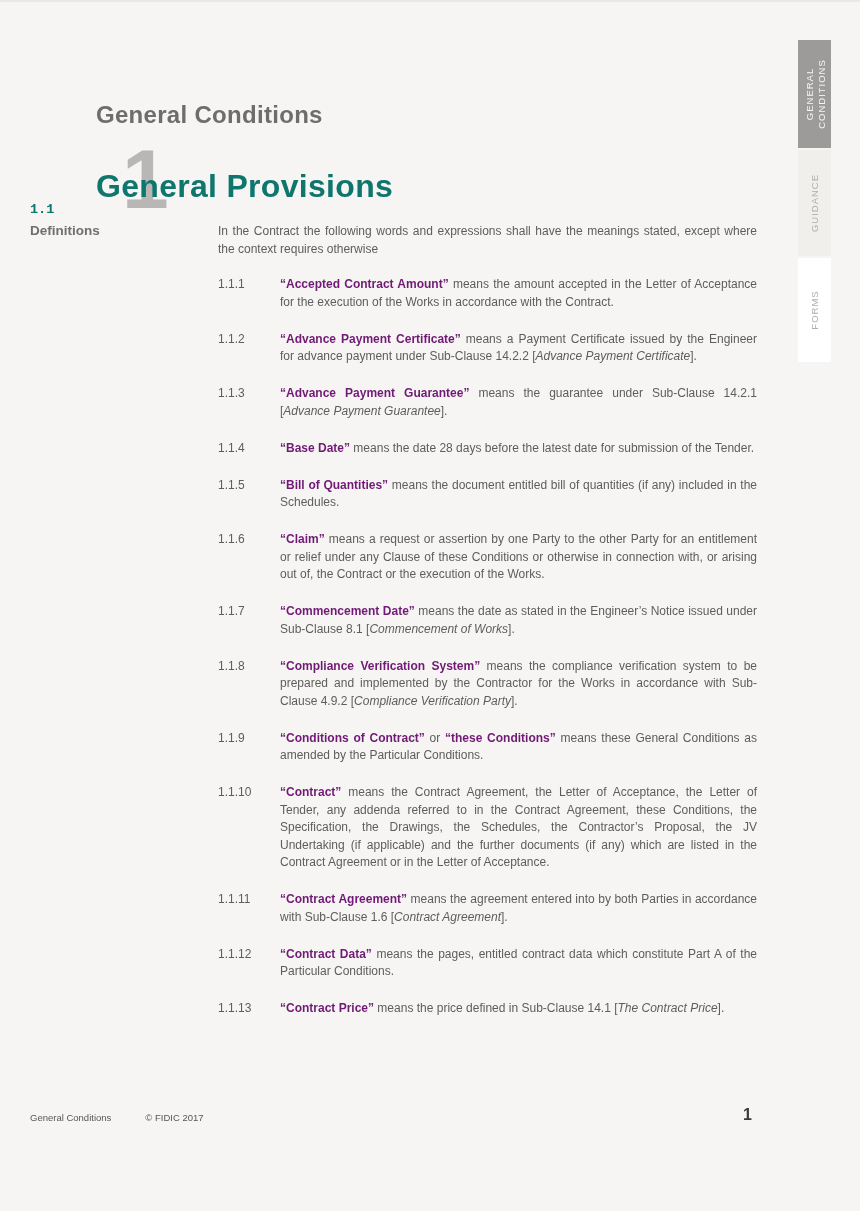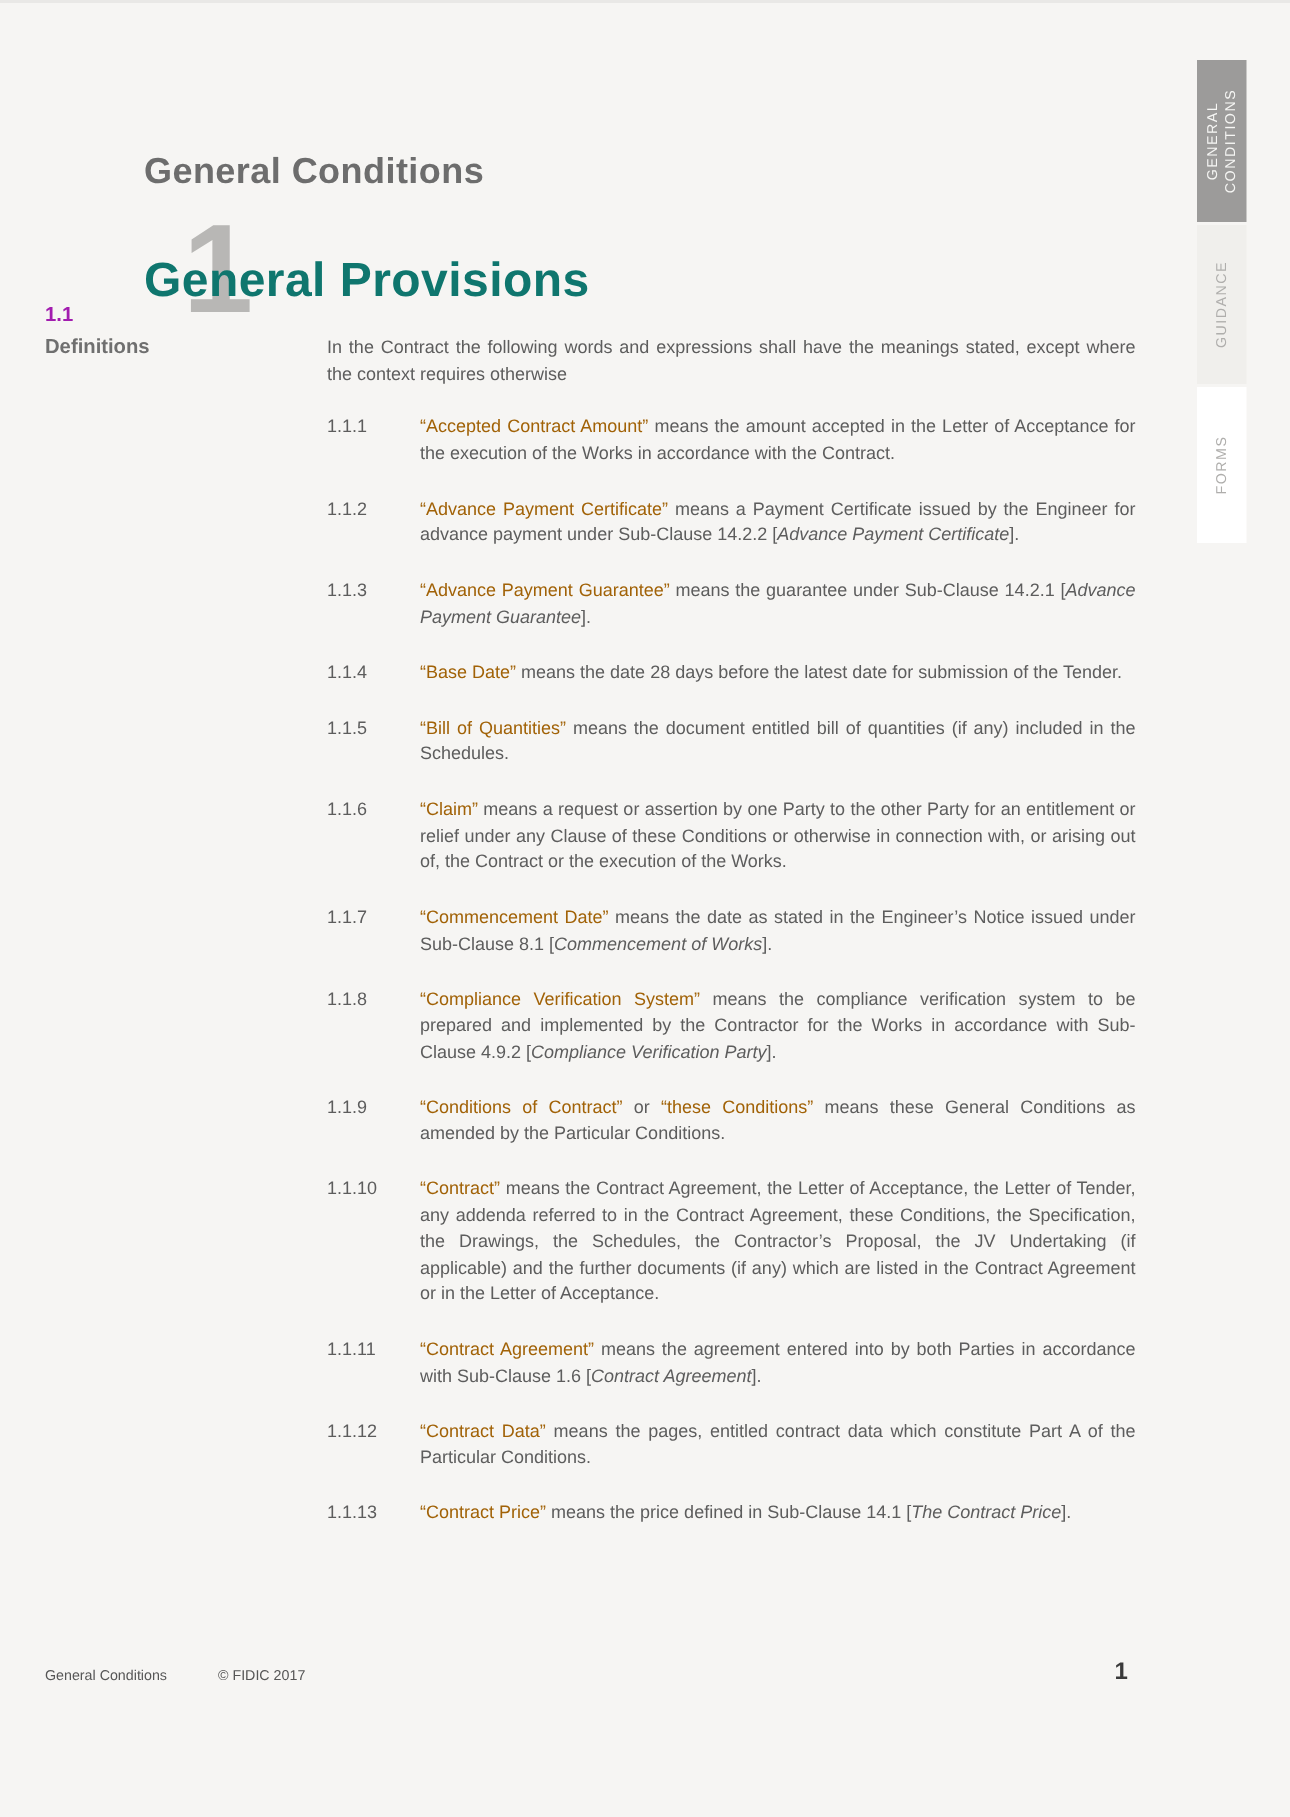--- a/index.html
+++ b/index.html
@@ -24,21 +24,21 @@
     font-size:84px; font-weight:bold; color:#b8b7b5;
     line-height:84px; z-index:1;
   }
   .chapter-title {
     position:absolute; left:96px; top:168px;
     font-size:32px; font-weight:bold; color:#0f766e; letter-spacing:0.3px;
     z-index:2;
   }
   .clause-number {
     position:absolute; left:30px; top:202px;
-    font-size:13.5px; font-weight:bold; color:#a21caf;
+    font-size:13.5px; font-weight:bold; color:#0f766e;font-family:Liberation Mono, monospace;
   }
   .clause-name {
     position:absolute; left:30px; top:223px;
     font-size:13.5px; font-weight:bold; color:#6f6f6f;text-align:center;
   }
   .main-col {
     position:absolute; left:218px; top:223px; width:539px;
     font-size:12px; line-height:17.5px; color:#5d5d5d;
   }
   .intro {
@@ -51,21 +51,21 @@
   }
   .def-num {
     width:62px; flex:0 0 62px;
     color:#5d5d5d;
   }
   .def-text {
     flex:1;
     text-align:justify;
   }
   .seg-n { color:#5d5d5d; }
-  .seg-b { font-weight:normal; color:#a16207; }
+  .seg-b { font-weight:bold; color:#701a75; }
   .seg-i { font-style:italic; color:#5d5d5d; }
   .side-tab {
     position:absolute; left:798px; width:33px;
     cursor:default;
   }
   .tab-label {
     position:absolute; top:50%; left:50%;
     transform:translate(-50%,-50%) rotate(-90deg);
     font-size:9.5px; letter-spacing:1px; line-height:11.5px;
     white-space:nowrap; text-align:center;

